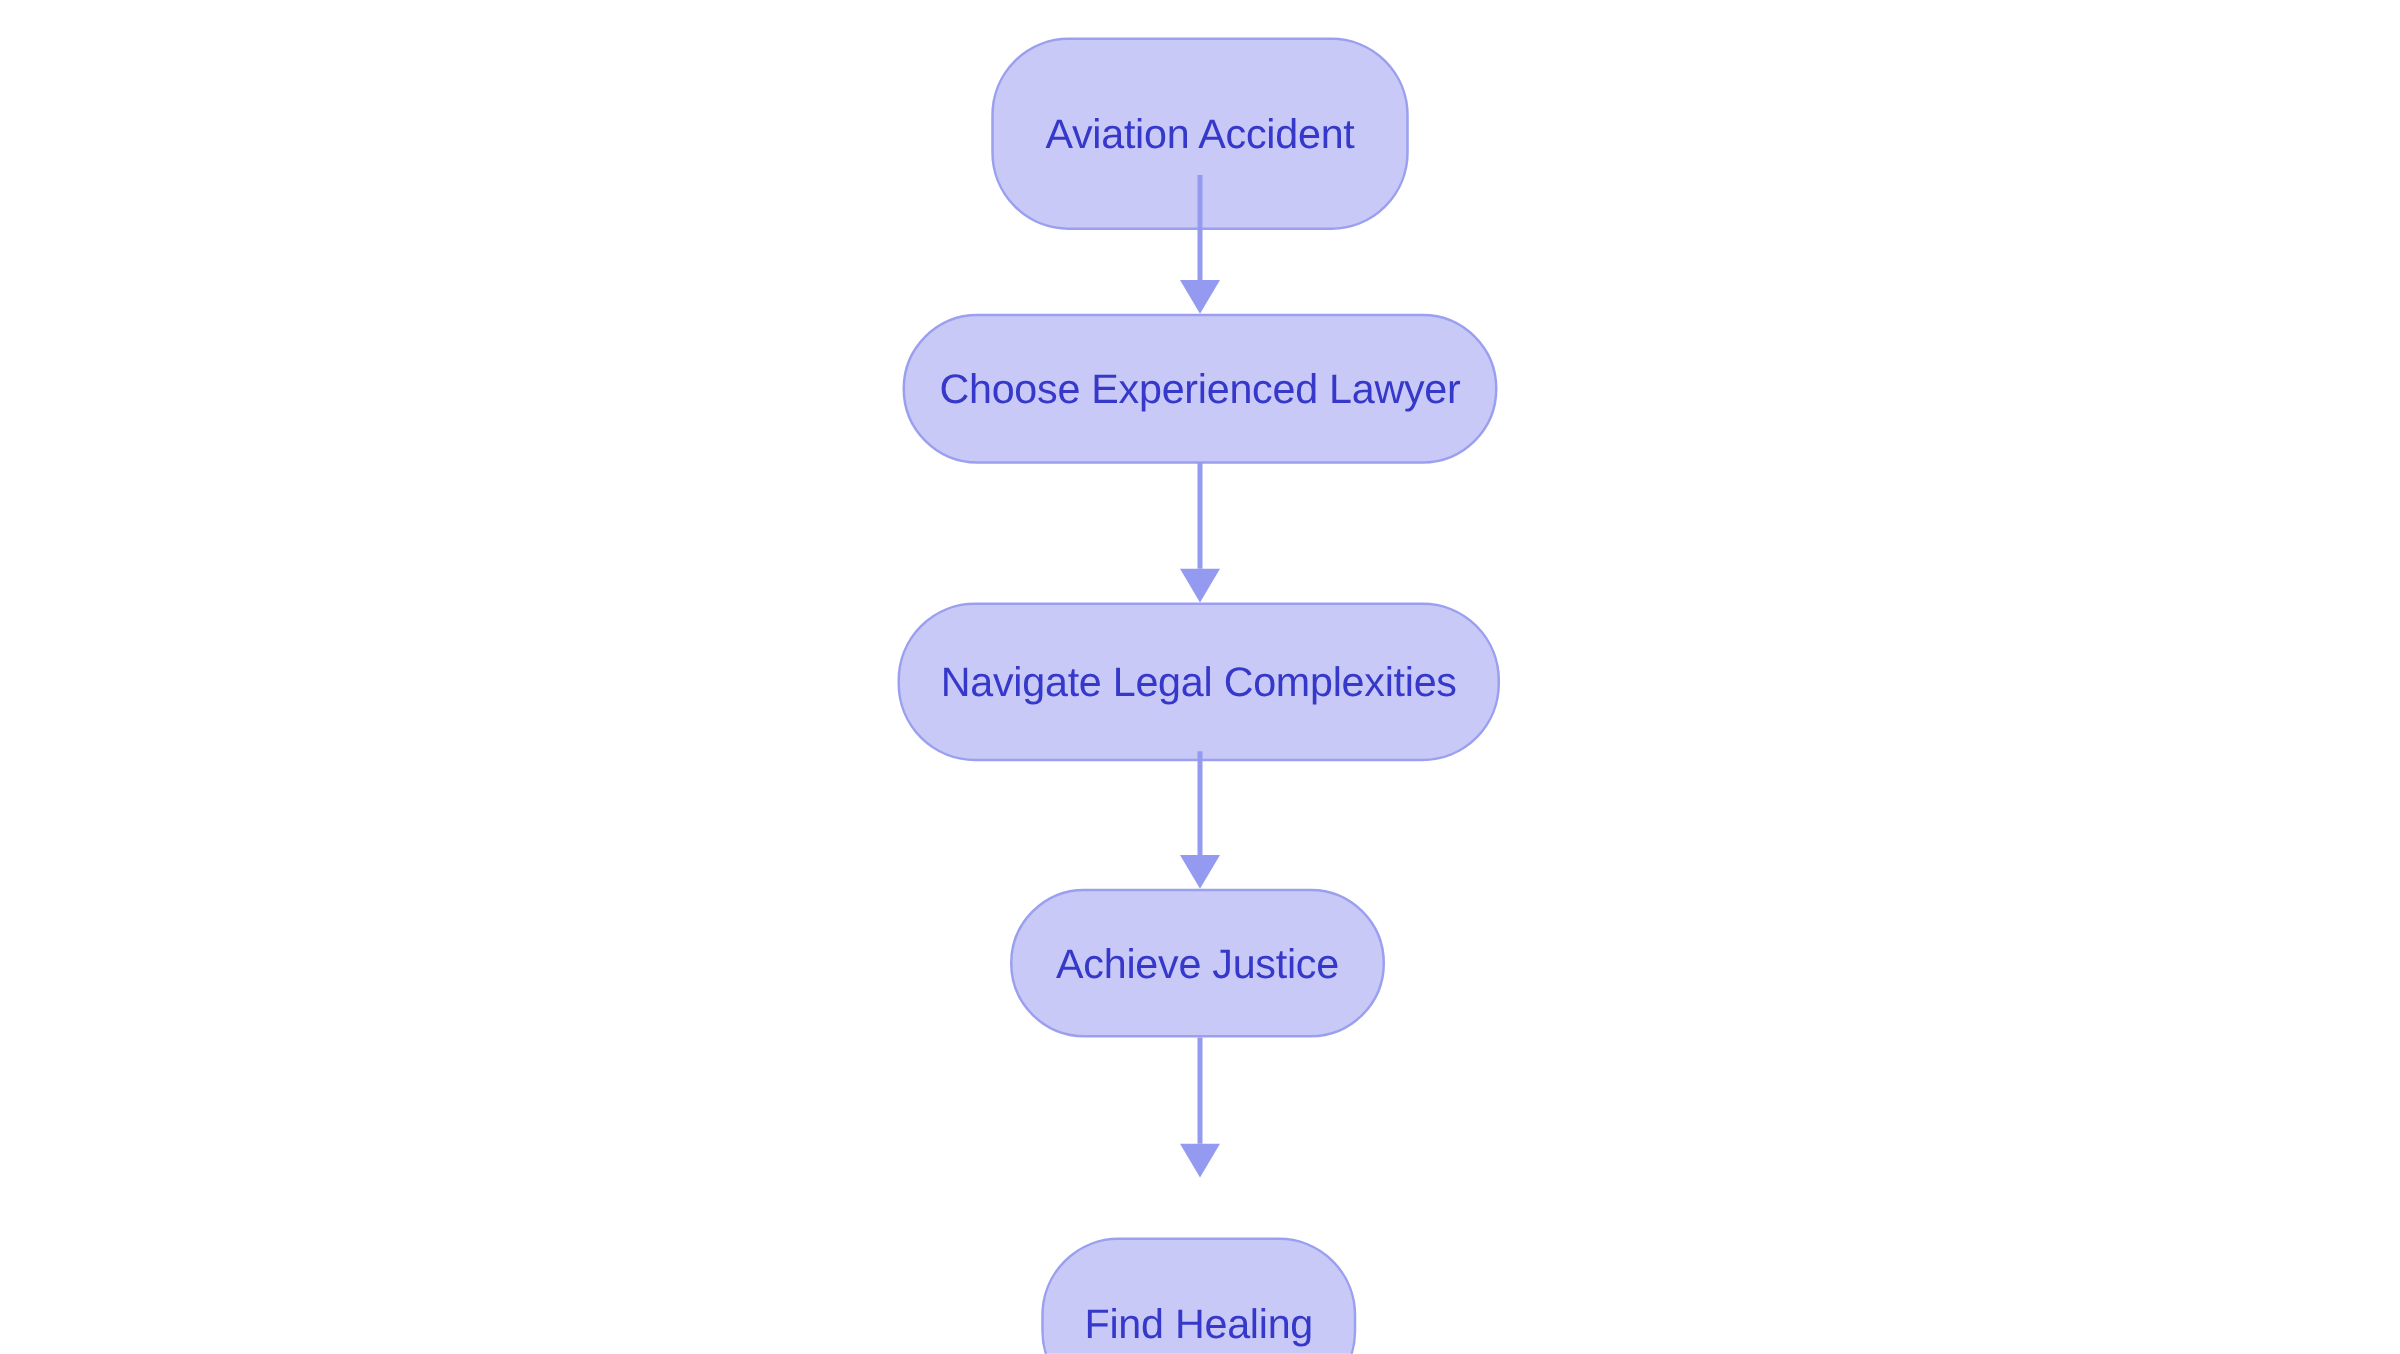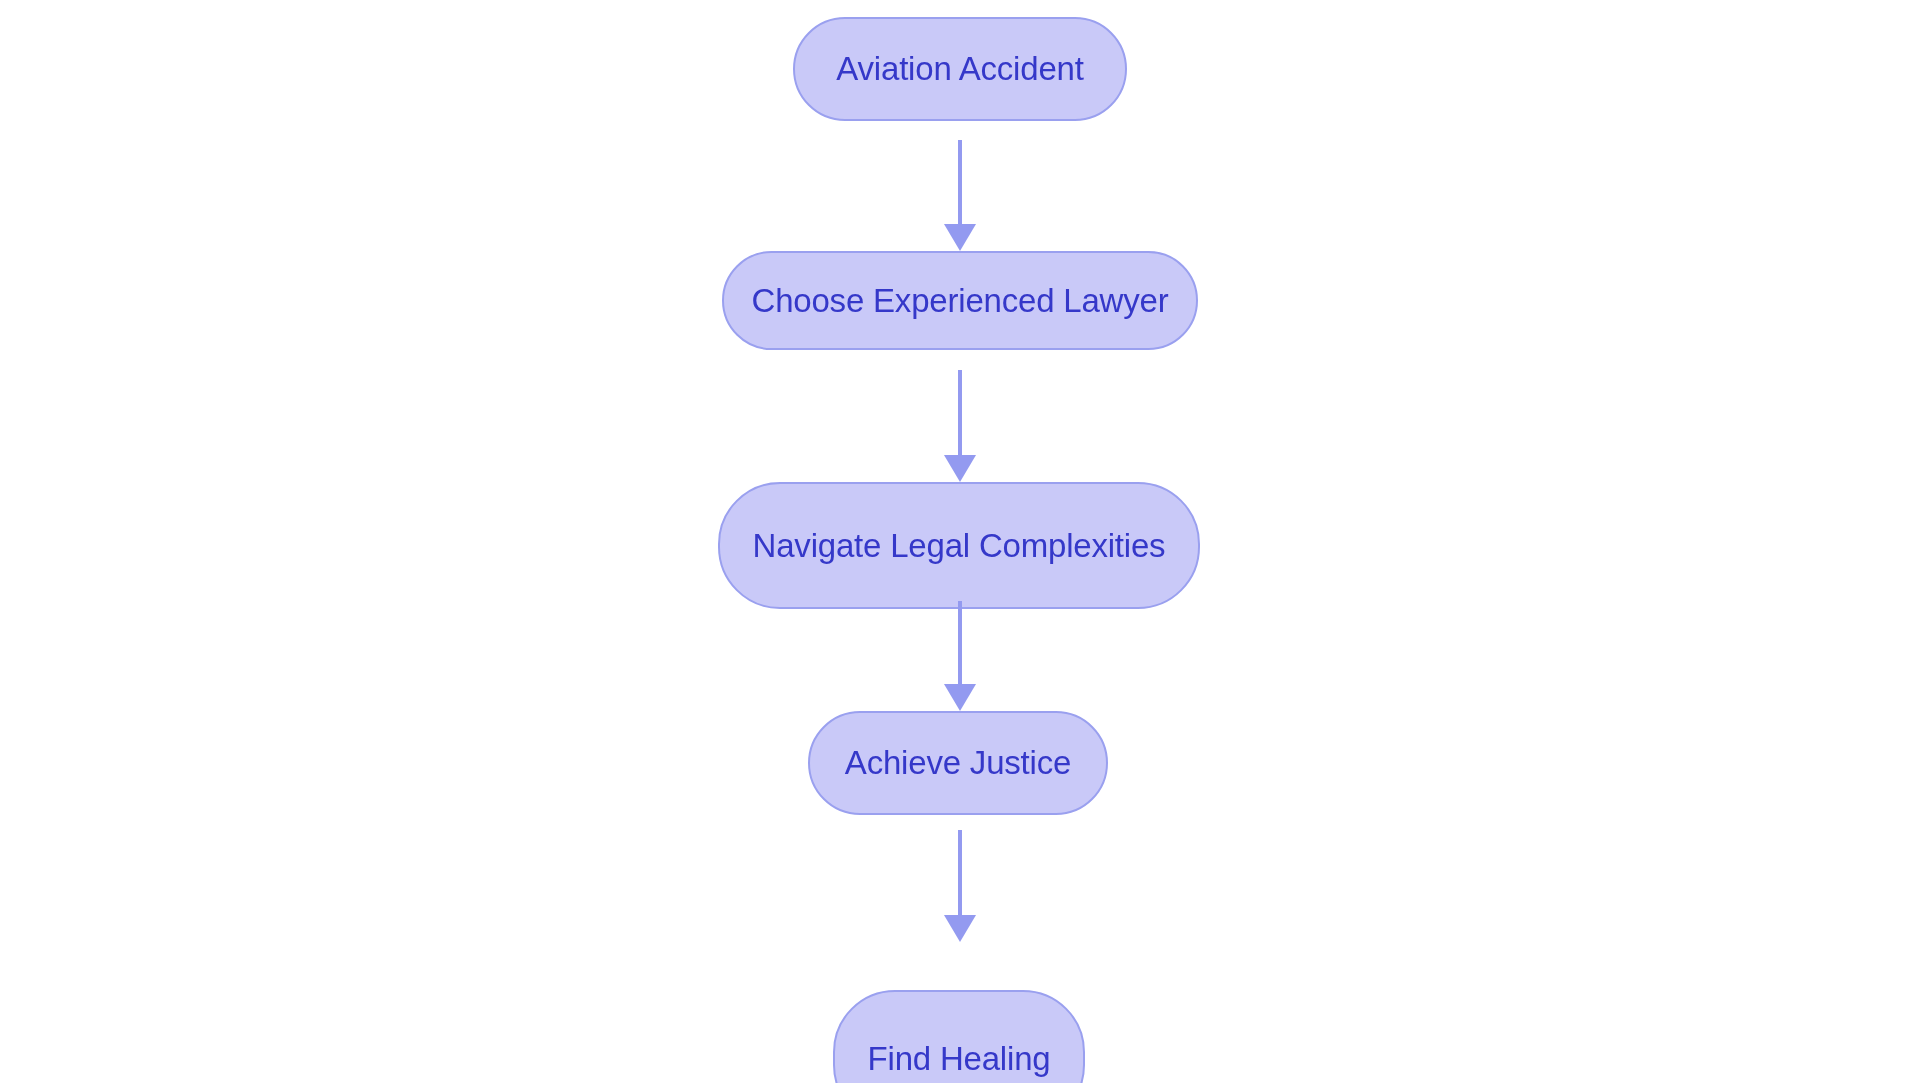--- a/index.html
+++ b/index.html
@@ -33,24 +33,24 @@
     justify-content: center;
     background: var(--node-fill);
     border: 2px solid var(--node-border);
     border-radius: 62px;
     color: var(--text);
     font-size: 33px;
     letter-spacing: -0.2px;
     white-space: nowrap;
     text-align: center;
   }
-  .node-1 { left: 793px; top: 17px;  width: 334px; height: 104px; }
-  .node-2 { left: 722px; top: 251px; width: 476px; height: 99px; }
+  .node-1 { left: 793px; top: 30px;  width: 334px; height: 154px; }
+  .node-2 { left: 722px; top: 251px; width: 476px; height: 120px; }
   .node-3 { left: 718px; top: 482px; width: 482px; height: 127px; }
-  .node-4 { left: 808px; top: 711px; width: 300px; height: 104px; }
+  .node-4 { left: 808px; top: 711px; width: 300px; height: 119px; }
   .node-5 { left: 833px; top: 990px; width: 252px; height: 137px; }
 
   .flow-arrow {
     position: absolute;
     left: 943px;              
     width: 33px;
     display: flex;
     flex-direction: column;
     align-items: center;
   }

